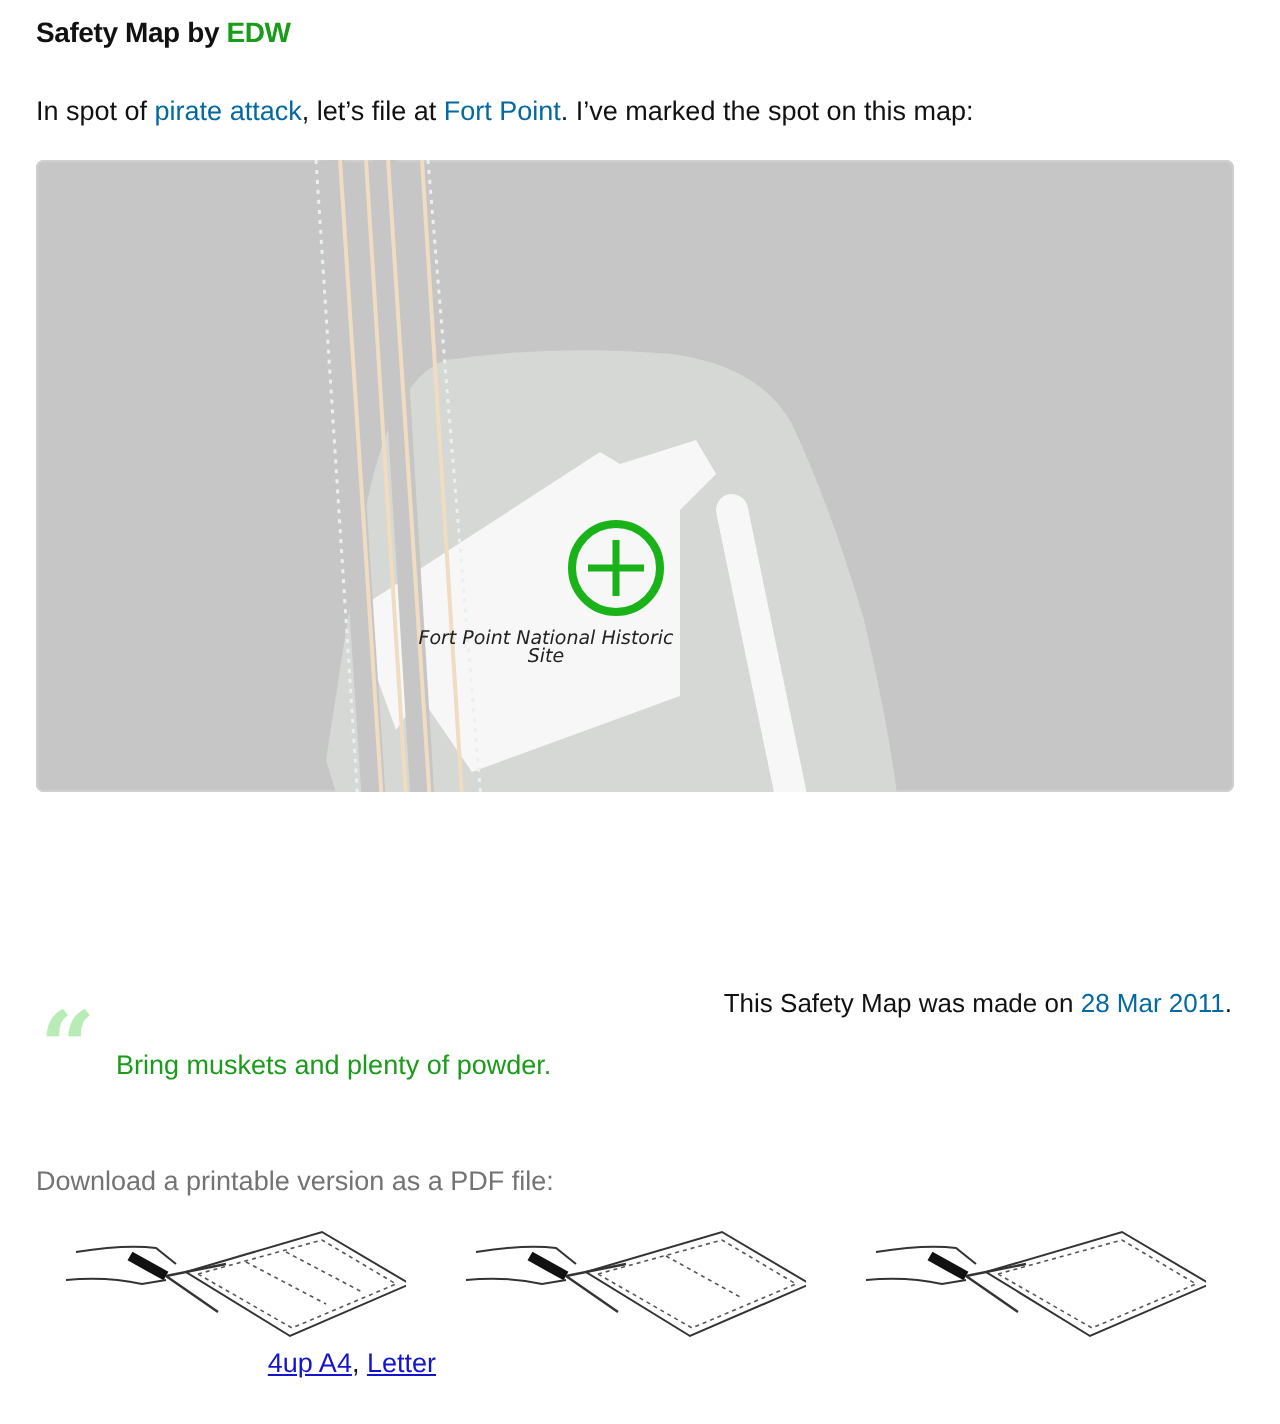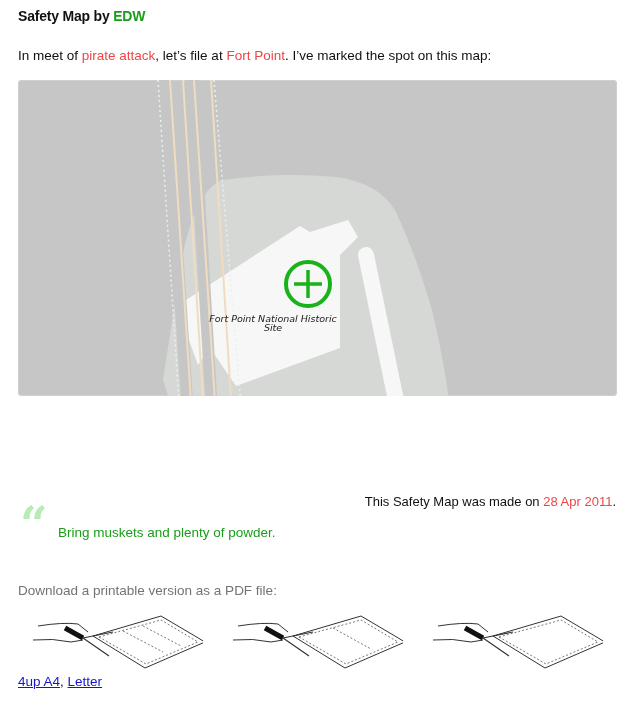--- a/index.html
+++ b/index.html
@@ -8,52 +8,52 @@
       font-family: "Liberation Sans", sans-serif; color: #111;
     }
     .title {
       position: absolute; left: 18px; top: 8px; margin: 0;
       font-size: 14px; font-weight: bold; color: #111; letter-spacing: -0.2px;
     }
     .green { color: #1a9c1a; }
     .intro {
       position: absolute; left: 18px; top: 48px; font-size: 13.5px; color: #111;
     }
-    a.g { color: #ef4444; text-decoration: none; }
+    a.g { color: #0369a1; text-decoration: none; }
     .map {
       position: absolute; left: 18px; top: 80px; width: 599px; height: 316px;
       border-radius: 4px; overflow: hidden; background: #c6c6c6;
       box-shadow: 0 0 0 1px #cfcfcf inset;
     }
     .map svg { position: absolute; left: 0; top: 0; }
     .made {
       position: absolute; right: 24px; top: 494px; font-size: 13px; color: #111;
     }
     .quote-mark {
       position: absolute; left: 20px; top: 500px; font-family: "DejaVu Serif", serif;
       font-size: 48px; font-weight: bold; color: #b7ecb7; line-height: 1;
     }
     .quote {
       position: absolute; left: 58px; top: 525px; font-size: 13.5px; color: #1a9c1a;
     }
     .download {
       position: absolute; left: 18px; top: 583px; font-size: 13.5px; color: #737373;
     }
-    .pdf { position: absolute; top: 612px; width: 200px; text-align: left; }
+    .pdf { position: absolute; top: 612px; width: 200px; text-align: right; }
     .pdf svg { display: block; margin: 0 auto; }
     .pdf .links { font-size: 13.5px; margin-top: 4px; color: #111; }
     .pdf a { color: #1414cc; text-decoration: underline; }
   </style>
 </head>
 <body>
 
 <h1 class="title"><span>Safety Map by </span><a class="green">EDW</a></h1>
 
 <div class="intro">
-  <span>In meet of </span><a class="g">pirate attack</a><span>, let’s file at </span><a class="g">Fort Point</a><span>. I’ve marked the spot on this map:</span>
+  <span>In spot of </span><a class="g">pirate attack</a><span>, let’s file at </span><a class="g">Fort Point</a><span>. I’ve marked the spot on this map:</span>
 </div>
 
 <div class="map">
   <svg width="599" height="398" viewBox="0 0 599 398">
 
     <path d="M 205 100 Q 260 92 318 97 Q 362 103 378 132 Q 398 175 414 230 Q 428 290 432 330 Q 438 370 445 398 L 175 398 L 145 300 L 162 190 Q 175 110 205 100 Z" fill="#d5d8d5"></path>
 
     <path d="M 168 220 L 282 146 L 292 152 L 330 140 L 340 157 L 322 175 L 322 268 L 218 306 L 192 268 L 180 285 L 160 230 Z" fill="#f7f7f7"></path>
 
     <path d="M 348 175 L 380 330 L 400 398" stroke="#f7f7f7" stroke-width="16" fill="none" stroke-linecap="round"></path>
@@ -74,21 +74,21 @@
       <line x1="276" y1="204" x2="304" y2="204" stroke="#19b319" stroke-width="3.5"></line>
       <line x1="290" y1="190" x2="290" y2="218" stroke="#19b319" stroke-width="3.5"></line>
     </g>
     <text x="255" y="242" text-anchor="middle" font-family="DejaVu Sans, sans-serif" font-style="italic" font-size="9.5" fill="#222">Fort Point National Historic</text>
     <text x="255" y="251" text-anchor="middle" font-family="DejaVu Sans, sans-serif" font-style="italic" font-size="9.5" fill="#222">Site</text>
     <text x="0" y="0" transform="translate(382 332) rotate(70)" font-family="DejaVu Sans, sans-serif" font-size="10" fill="#222">Marine Drive</text>
   </svg>
 </div>
 
 <div class="made">
-  <span>This Safety Map was made on </span><a class="g">28 Apr 2011</a><span>.</span>
+  <span>This Safety Map was made on </span><a class="g">28 Mar 2011</a><span>.</span>
 </div>
 
 <div class="quote-mark">“</div>
 <div class="quote">Bring muskets and plenty of powder.</div>
 
 <div class="download">Download a printable version as a PDF file:</div>
 
 <div class="pdf" style="left:18px;">
   <svg width="170" height="58" viewBox="0 0 170 58">
     <path d="M 60 24 L 128 4 L 172 30 L 112 56 Z" fill="#fff" stroke="#333" stroke-width="1"></path>

